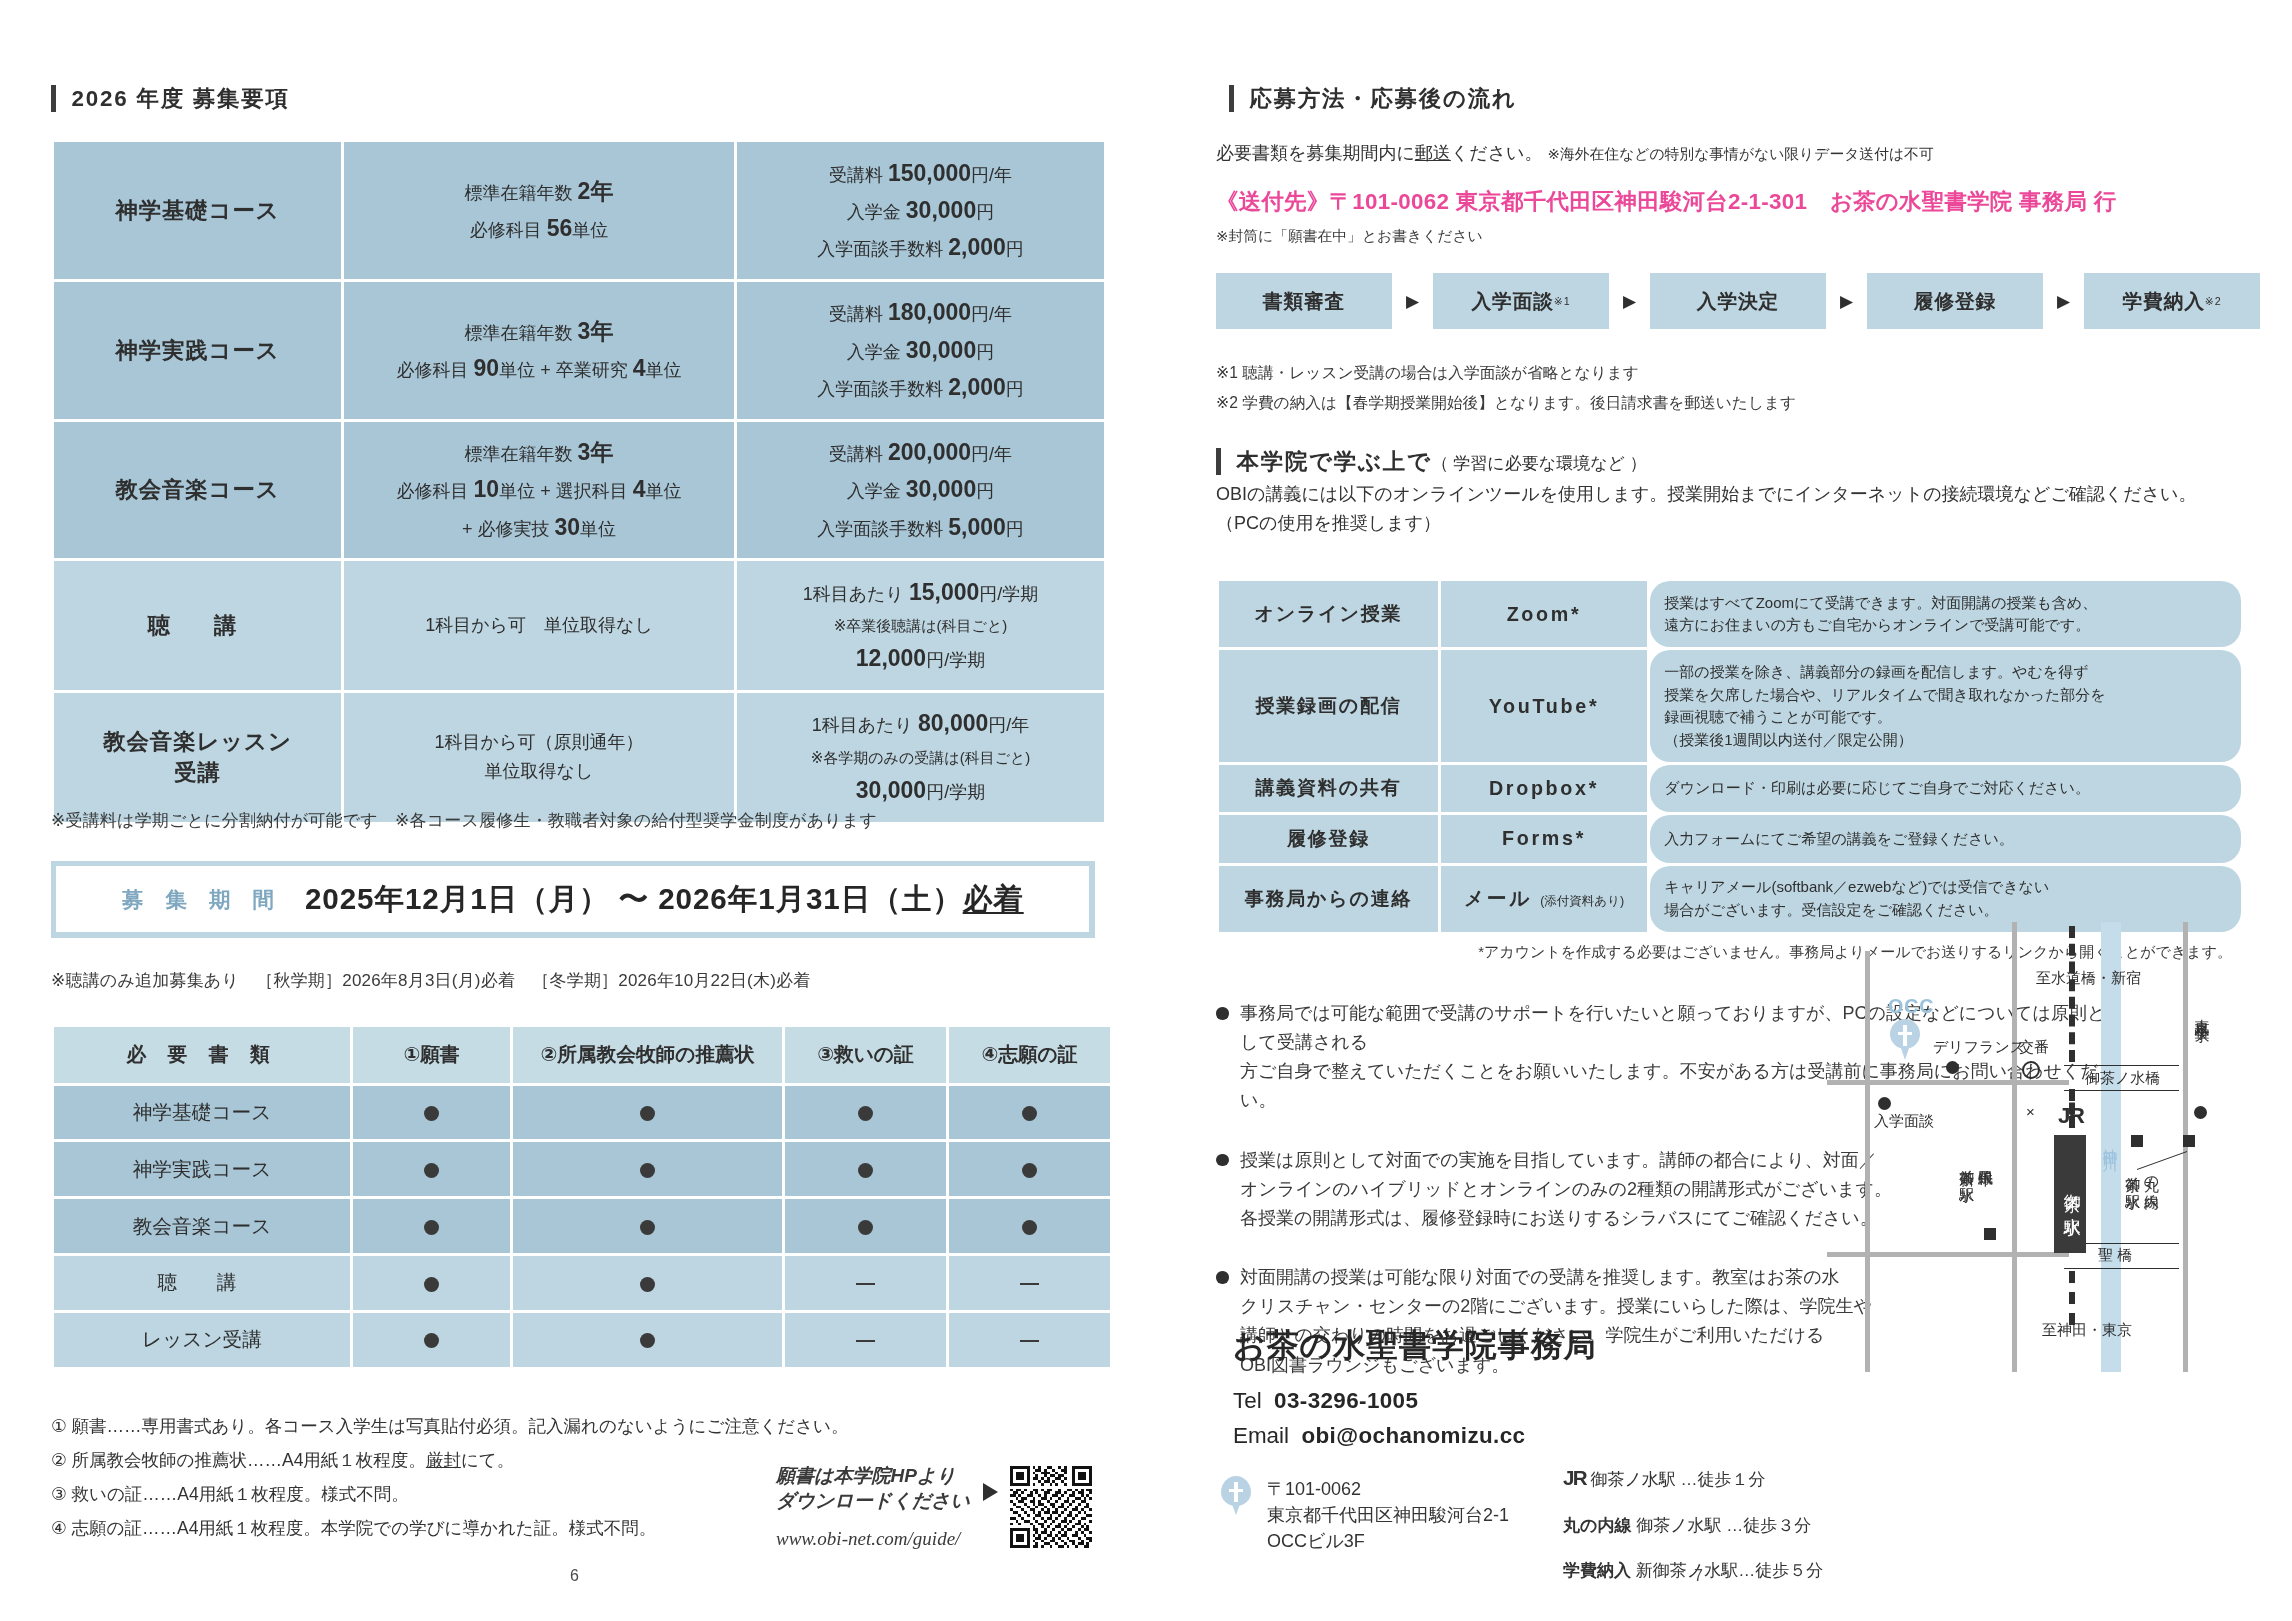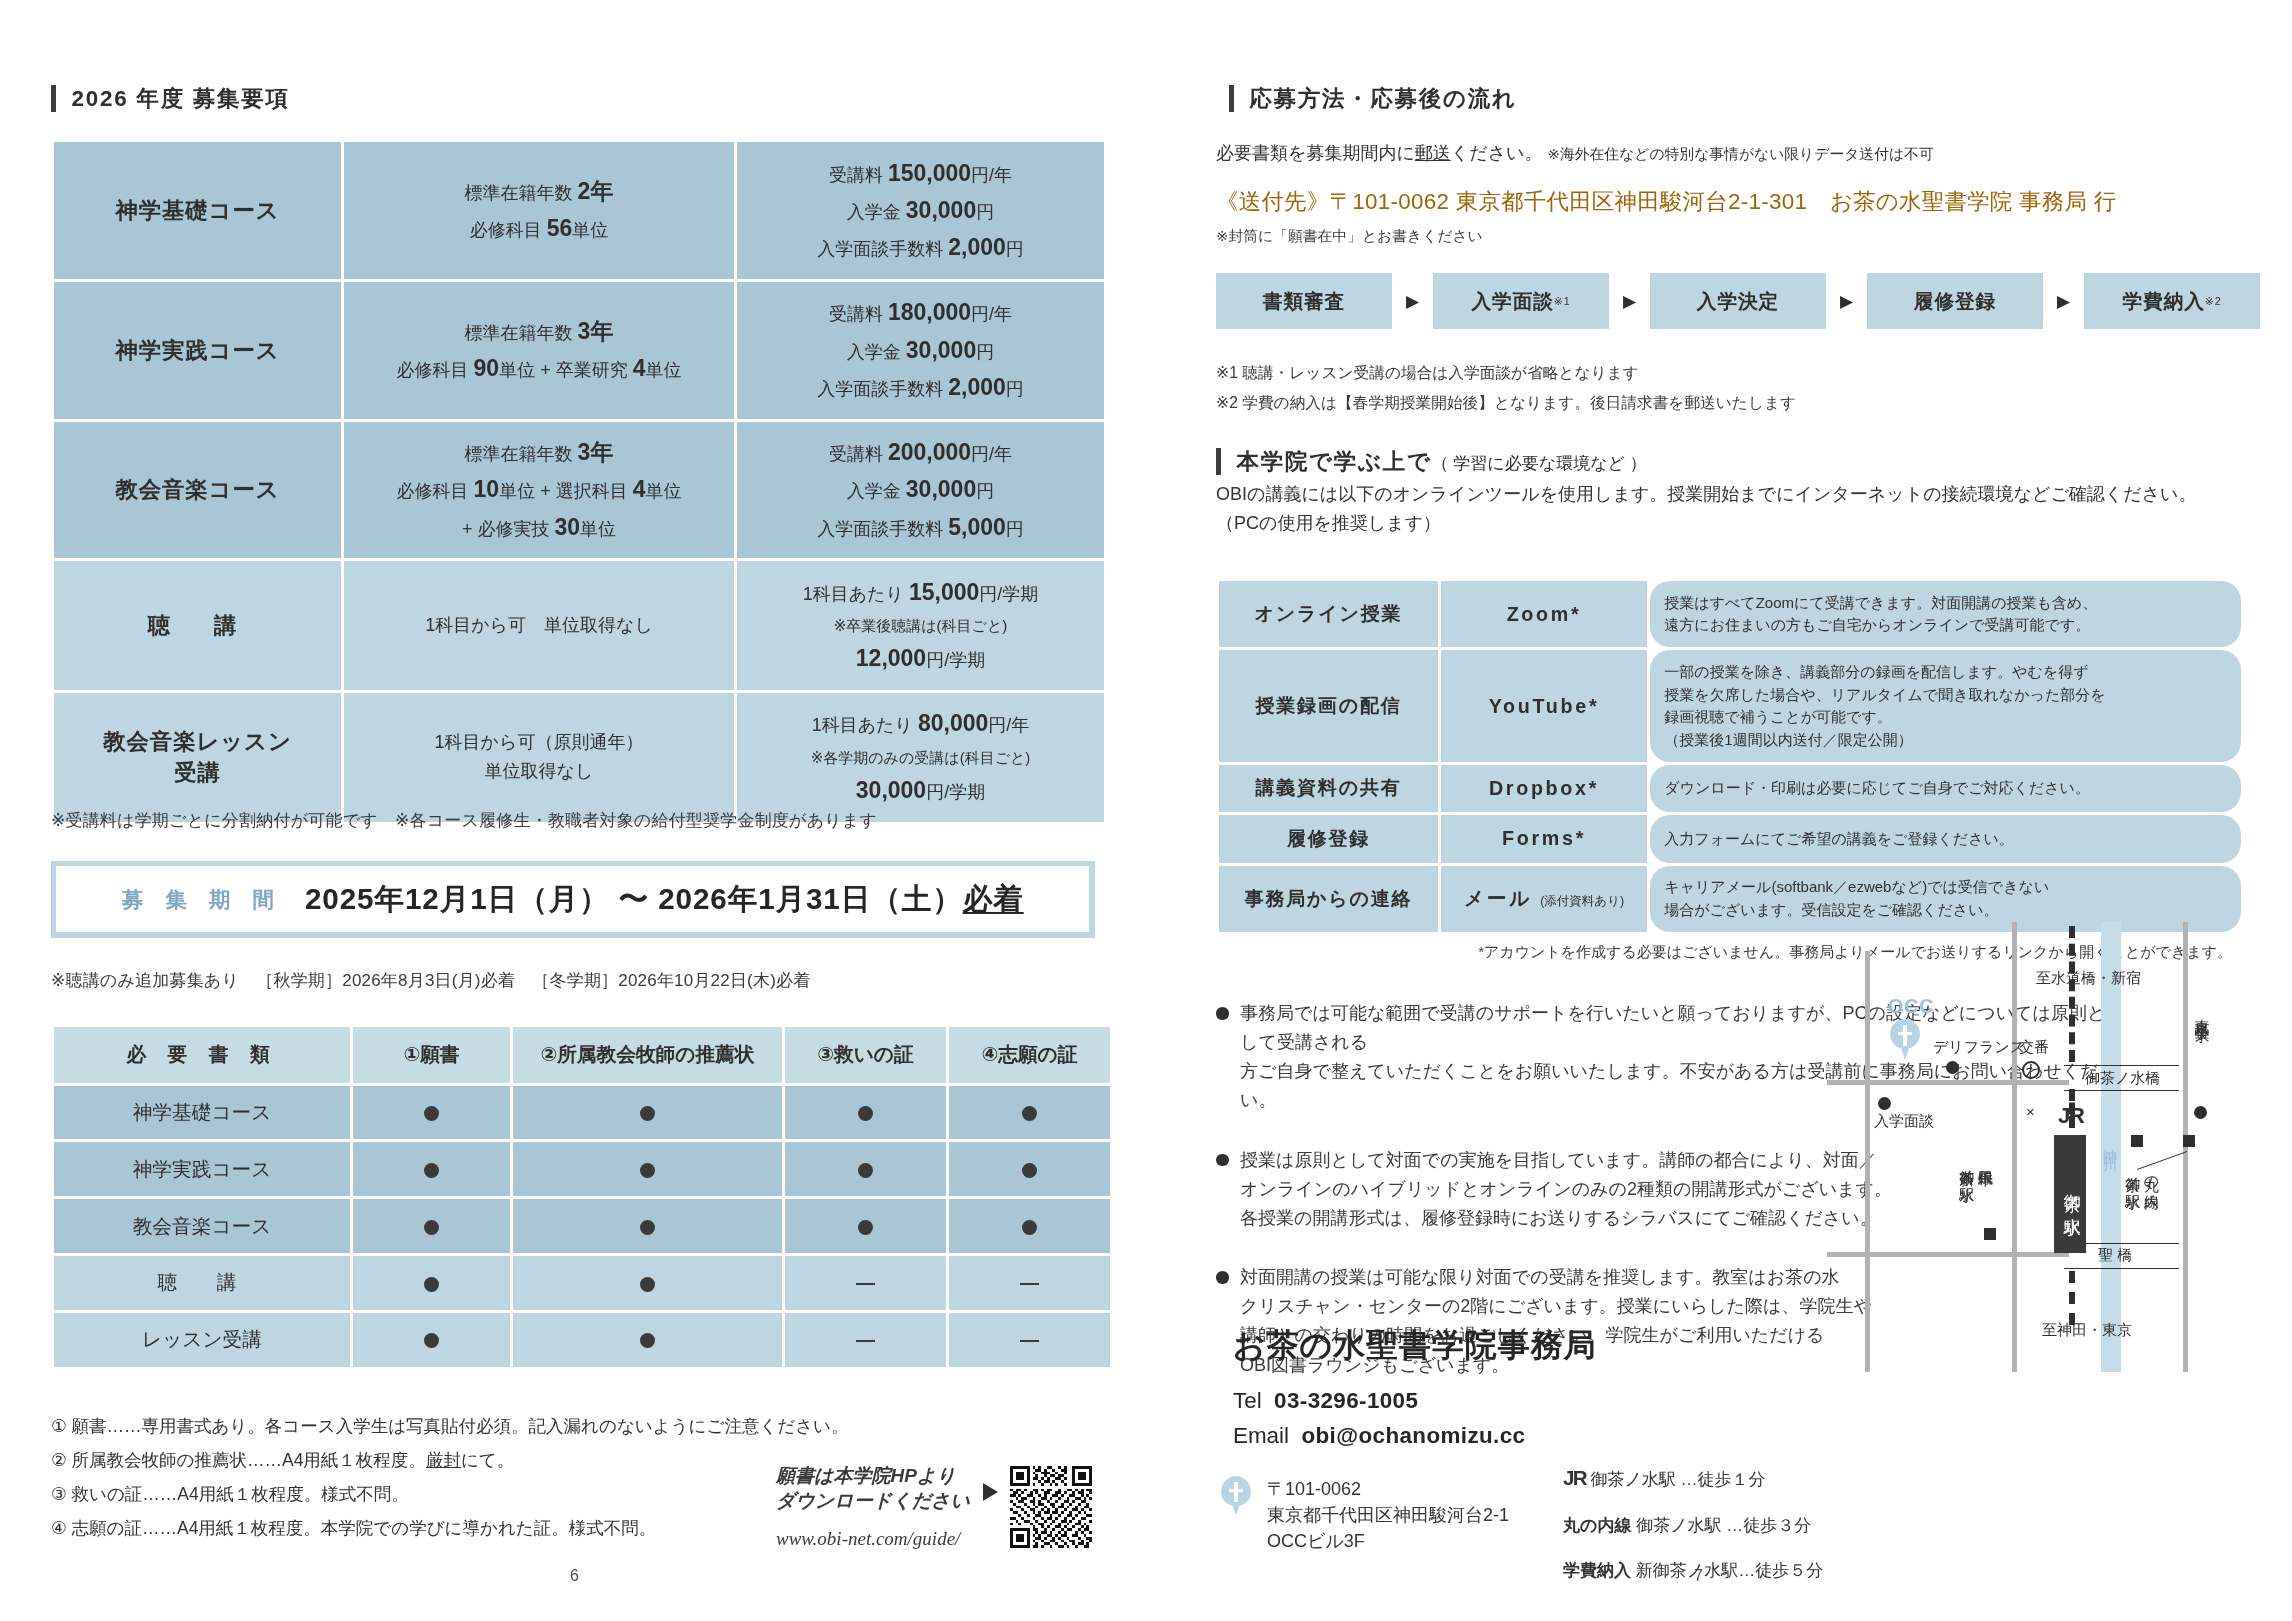--- a/index.html
+++ b/index.html
@@ -70,21 +70,21 @@
   .qr-block{display:flex;align-items:center;gap:12.5px;font-style:italic;}
   .qr-text{font-size:19px;font-weight:bold;line-height:1.32;text-align:left;}
   .qr-url{font-family:"Liberation Serif","DejaVu Serif",serif;font-size:19px;font-weight:normal;}
   .tri{width:0;height:0;border-left:15px solid #2f2f2f;border-top:9.9px solid transparent;border-bottom:9.9px solid transparent;}
   .qr{width:82px;height:82px;}
 
   .page-num{position:absolute;font-size:16px;color:#4a4a4a;}
 
   
   .body-text{font-size:18px;line-height:1.6;color:#333;}
-  .addr-line{font-size:22.4px;font-weight:normal;letter-spacing:0.3px;color:#a16207;}
+  .addr-line{font-size:22.4px;font-weight:bold;letter-spacing:0.3px;color:#ec4899;}
   .tiny{font-size:14.8px;}
   .small{font-size:15.7px;}
 
   .flow{display:flex;align-items:center;gap:0;}
   .flow-box{background:#bdd6e1;width:176px;height:56px;display:flex;align-items:center;justify-content:center;font-size:19.7px;font-weight:bold;color:#2f2f2f;letter-spacing:0.9px;}
   .flow-box sup{font-size:10.7px;font-weight:normal;}
   .flow-arrow{width:41px;text-align:center;font-size:17px;color:#2f2f2f;}
 
   
   .tool-table{border-collapse:separate;border-spacing:3.6px;table-layout:fixed;}

